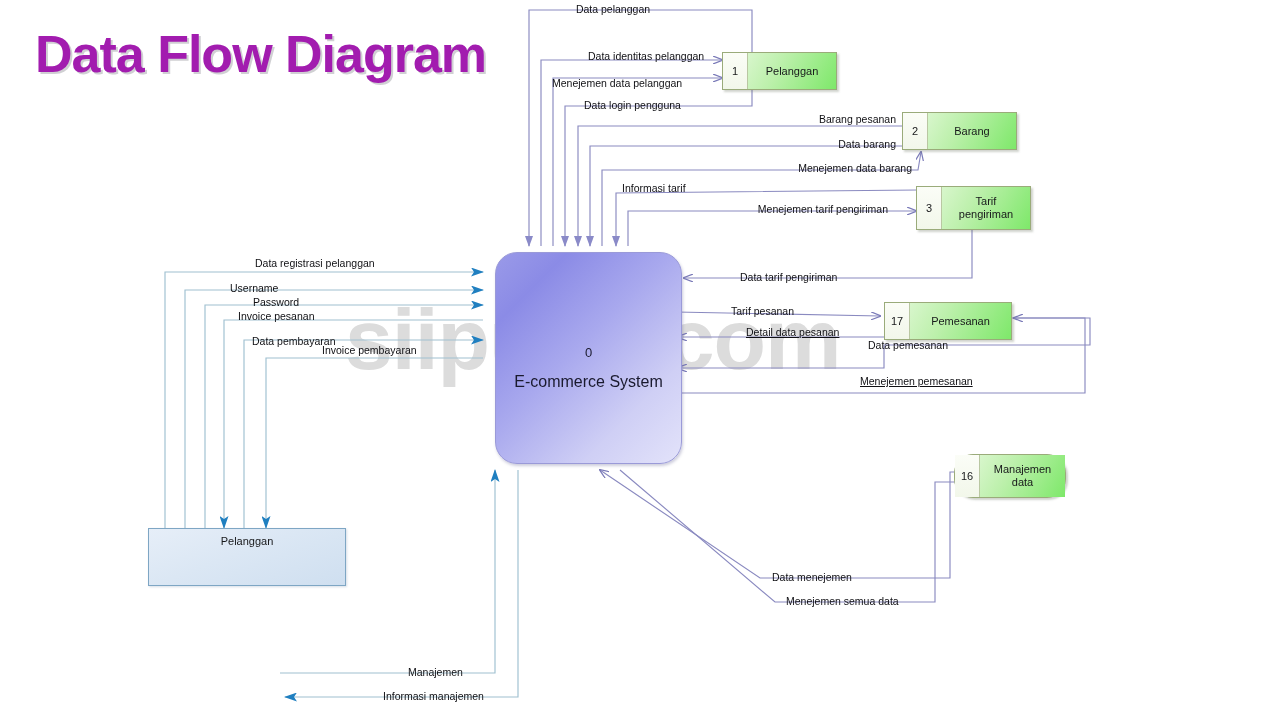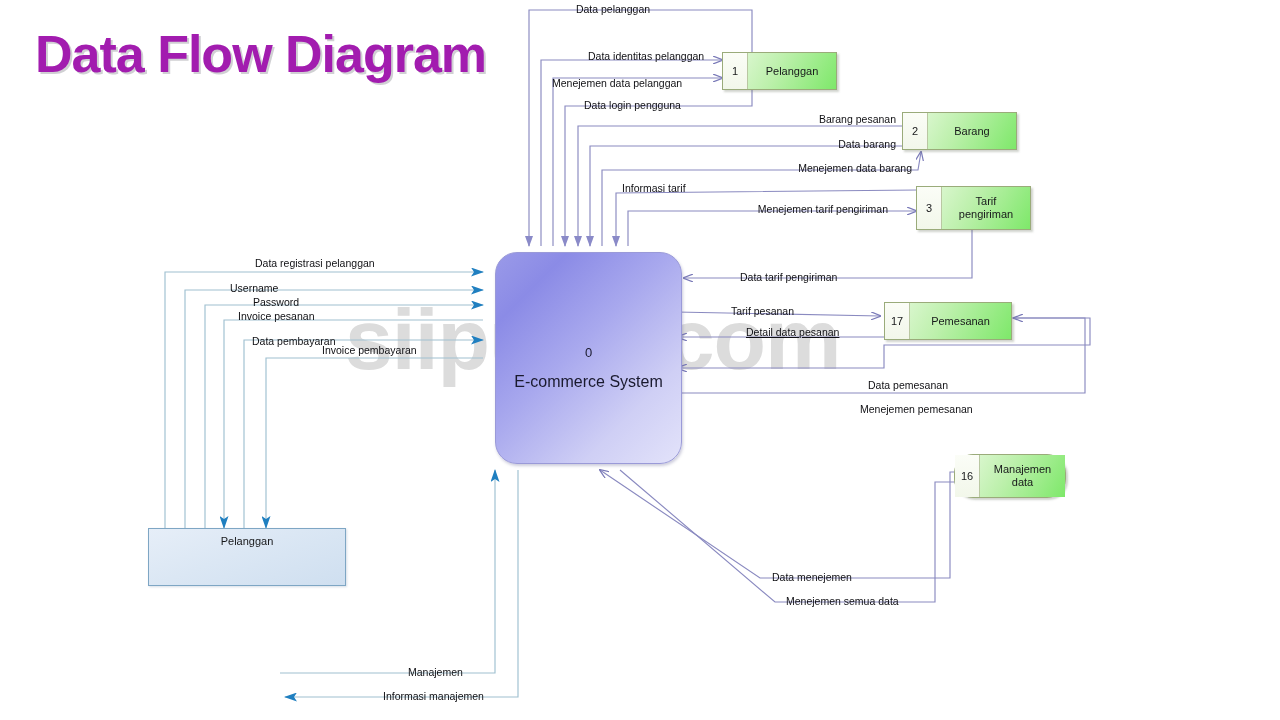--- a/index.html
+++ b/index.html
@@ -211,22 +211,22 @@
   <div class="flab r" style="left:896px;top:114px;">Barang pesanan</div>
   <div class="flab r" style="left:896px;top:139px;">Data barang</div>
   <div class="flab r" style="left:912px;top:163px;">Menejemen data barang</div>
   <div class="flab" style="left:622px;top:183px;">Informasi tarif</div>
   <div class="flab r" style="left:888px;top:204px;">Menejemen tarif pengiriman</div>
 
   <div class="flab" style="left:740px;top:272px;">Data tarif pengiriman</div>
 
   <div class="flab" style="left:731px;top:306px;">Tarif pesanan</div>
   <div class="flab" style="left:746px;top:327px;text-decoration:underline;">Detail data pesanan</div>
-  <div class="flab" style="left:868px;top:380px;">Data pemesanan</div>
-  <div class="flab" style="left:860px;top:404px;">Menejemen pemesanan</div>
+  <div class="flab" style="left:868px;top:340px;">Data pemesanan</div>
+  <div class="flab" style="left:860px;top:376px;text-decoration:underline;">Menejemen pemesanan</div>
 
   <div class="flab" style="left:255px;top:258px;">Data registrasi pelanggan</div>
   <div class="flab" style="left:230px;top:283px;">Username</div>
   <div class="flab" style="left:253px;top:297px;">Password</div>
   <div class="flab" style="left:238px;top:311px;">Invoice pesanan</div>
   <div class="flab" style="left:252px;top:336px;">Data pembayaran</div>
   <div class="flab" style="left:322px;top:345px;">Invoice pembayaran</div>
 
   <div class="flab" style="left:772px;top:572px;">Data menejemen</div>
   <div class="flab" style="left:775px;top:596px;padding-left:11px;">Menejemen semua data</div>

